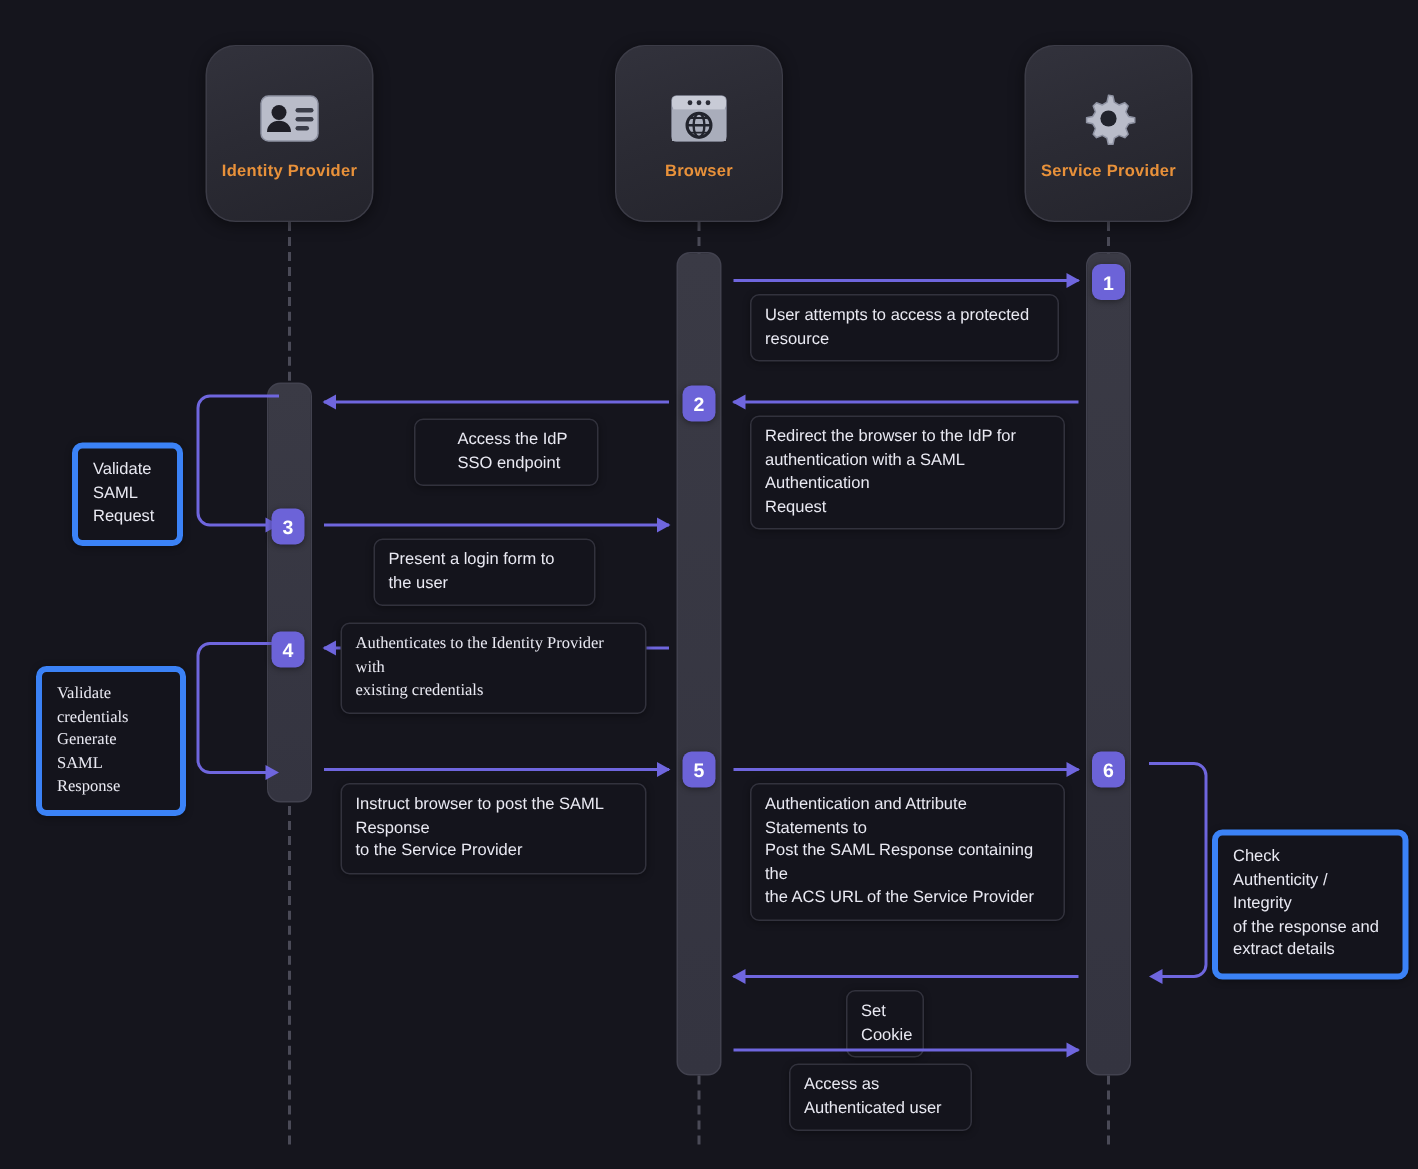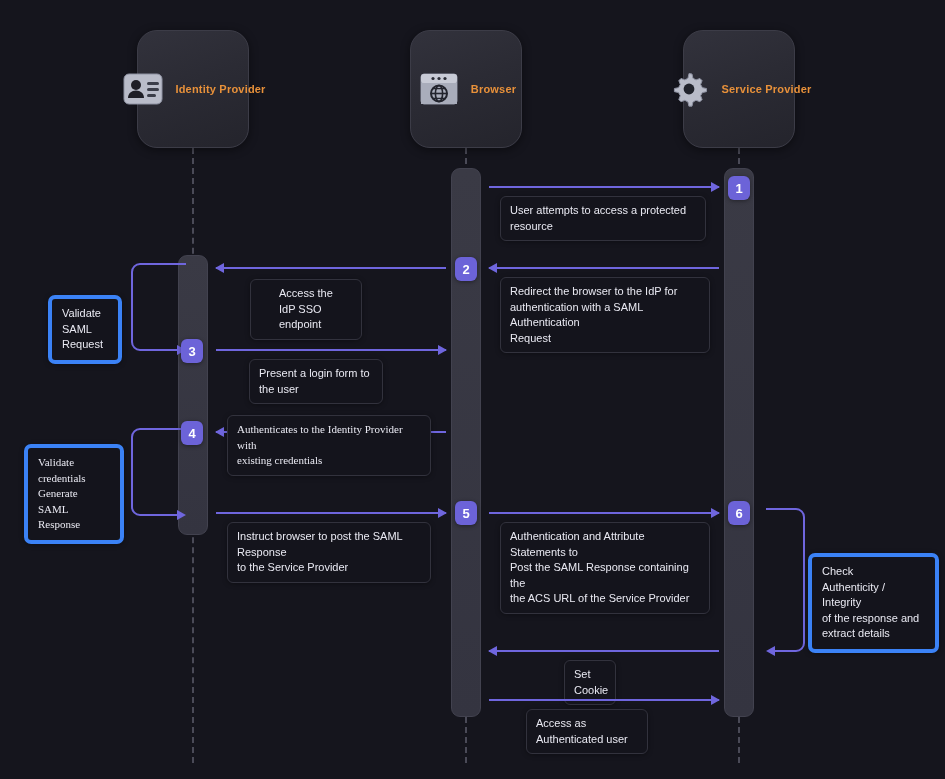--- a/index.html
+++ b/index.html
@@ -26,20 +26,21 @@
   
   .actor-card {
     position: absolute;
     width: 112px;
     height: 118px;
     border-radius: 20px;
     background: linear-gradient(160deg, #32323c 0%, #2b2b34 45%, #24242c 100%);
     border: 1px solid #3c3c47;
     box-sizing: border-box;
     display: flex;
+    flex-direction: column;
     align-items: center;
     justify-content: center;
     gap: 9px;
     box-shadow: 0 2px 10px rgba(0,0,0,.45);
   }
   .actor-label {
     font-size: 11px;
     font-weight: bold;
     color: #e8913a;
     letter-spacing: .2px;
@@ -194,26 +195,26 @@
   </div>
 
   <div class="arrow left" style="left:489px; top:267px; width:230px;"></div>
   <div class="msg" style="left:500px; top:277px; width:210px;">
     <div>Redirect the browser to the IdP for</div>
     <div>authentication with a SAML Authentication</div>
     <div>Request</div>
   </div>
 
   <div class="arrow left" style="left:216px; top:267px; width:230px;"></div>
-  <div class="msg" style="left:250px; top:279px; width:112px;padding-left:28px;">
+  <div class="msg" style="left:276px; top:279px; width:123px;padding-left:28px;">
     <div>Access the IdP SSO endpoint</div>
   </div>
 
   <div class="arrow right" style="left:216px; top:349px; width:230px;"></div>
-  <div class="msg" style="left:249px; top:359px; width:134px;">
+  <div class="msg" style="left:249px; top:359px; width:148px;">
     <div>Present a login form to the user</div>
   </div>
 
   <div class="arrow left" style="left:216px; top:431px; width:230px;"></div>
   <div class="msg" style="left:227px; top:415px; width:204px;font-family:Liberation Serif, serif;">
     <div>Authenticates to the Identity Provider with</div>
     <div>existing credentials</div>
   </div>
 
   <div class="arrow right" style="left:216px; top:512px; width:230px;"></div>

